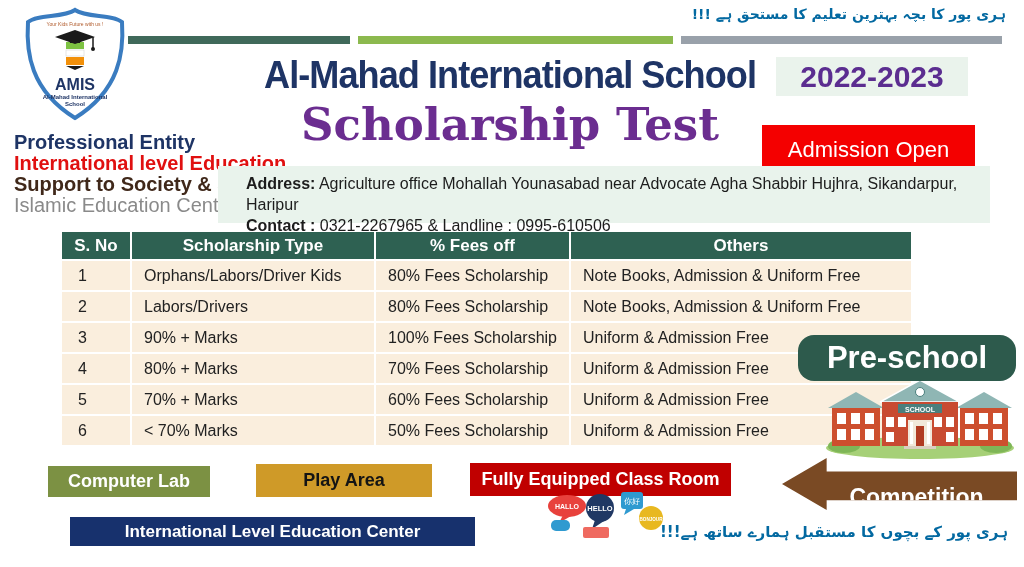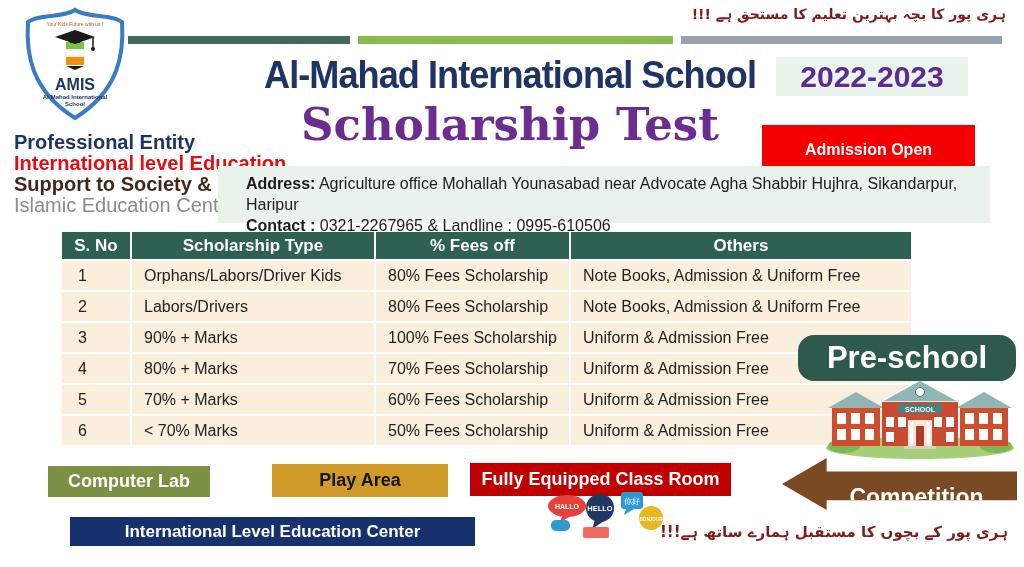--- a/index.html
+++ b/index.html
@@ -6,39 +6,39 @@
   #canvas{position:relative;width:1024px;height:567px;background:#ffffff;overflow:hidden;
           font-family:"Liberation Sans",sans-serif;}
 
   
   .bar{position:absolute;top:36px;height:8px;}
   .bar.dark{left:128px;width:222px;background:#40695a;}
   .bar.light{left:358px;width:315px;background:#8cb94e;}
   .bar.gray{left:681px;width:321px;background:#99a1aa;}
 
   
-  .urdu{direction:rtl;font-weight:bold;color:#7f1d1d;font-family:"DejaVu Sans",sans-serif;}
+  .urdu{direction:rtl;font-weight:bold;color:#0369a1;font-family:"DejaVu Sans",sans-serif;}
   #urdu-top{position:absolute;top:6px;right:18px;font-size:14px;}
   #urdu-bottom{position:absolute;top:523px;right:16px;font-size:15px;}
 
   
   #logo{position:absolute;left:18px;top:6px;width:114px;height:118px;}
   
   #features{position:absolute;left:14px;top:132px;line-height:21px;font-size:20px;font-weight:600;}
   .f1{color:#1e3465;} .f2{color:#e01010;} .f3{color:#40281a;} .f4{color:#8a8a8a;font-weight:500;}
 
   
   #school-name{position:absolute;left:250px;top:54px;width:520px;text-align:center;
     font-size:38px;font-weight:800;color:#1e3465;letter-spacing:-1px;transform:scaleX(.95);}
   #event-title{position:absolute;left:250px;top:98px;width:520px;text-align:center;
     font-family:"DejaVu Serif",serif;font-size:45px;font-weight:bold;color:#6b2d90;}
   #session-box{position:absolute;left:776px;top:57px;width:192px;height:39px;background:#eaf3ec;
     display:flex;align-items:center;justify-content:center;font-size:30px;font-weight:800;color:#5b2d90;}
   #admission-badge{position:absolute;left:762px;top:125px;width:213px;height:50px;background:#f40000;
-    display:flex;align-items:center;justify-content:center;font-size:16px;font-weight:700;color:#fff;}
+    display:flex;align-items:center;justify-content:center;font-size:22px;font-weight:400;color:#fff;}
 
   
   #address-box{position:absolute;left:218px;top:166px;width:772px;height:57px;background:#e9f3ec;
     padding:7px 28px;box-sizing:border-box;font-size:16px;color:#1c1c1c;line-height:21px;}
   #address-box b{font-weight:800;}
 
   
   #sch-table{position:absolute;left:62px;top:232px;width:843px;background:#fff;
     display:grid;grid-template-columns:68px 242px 193px 340px;grid-auto-rows:auto;gap:2px;}
   .th{background:#2e6152;color:#fff;font-weight:800;font-size:17px;height:27px;
@@ -50,21 +50,21 @@
   
   #preschool-badge{position:absolute;left:798px;top:335px;width:218px;height:46px;background:#2d5a4c;
     border-radius:16px;display:flex;align-items:center;justify-content:center;
     color:#fff;font-weight:800;font-size:31px;z-index:5;}
   #school-art{position:absolute;left:824px;top:376px;width:192px;height:84px;z-index:4;}
 
   
   .banner{position:absolute;display:flex;align-items:center;justify-content:center;
     font-weight:800;box-sizing:border-box;}
   #computer-lab{left:48px;top:466px;width:162px;height:31px;background:#7c9143;color:#fff;font-size:18px;}
-  #play-area{left:272px;top:464px;width:176px;height:33px;background:#cf9a28;color:#141414;font-size:18px;}
+  #play-area{left:256px;top:464px;width:176px;height:33px;background:#cf9a28;color:#141414;font-size:18px;}
   #classroom{left:470px;top:463px;width:261px;height:33px;background:#c00000;color:#fff;font-size:18px;}
   #intl-center{left:70px;top:517px;width:405px;height:29px;background:#17316d;color:#fff;font-size:17px;}
 
   #competition{position:absolute;left:782px;top:457px;width:235px;height:54px;background:#7a4a24;
     clip-path:polygon(0 50%,19% 2%,19% 27%,100% 27%,100% 80%,19% 80%,19% 98%);
     display:flex;align-items:flex-end;justify-content:center;}
   #competition span{color:#fff;font-weight:800;font-size:23px;margin-left:34px;}
 
   
   #languages{position:absolute;left:540px;top:490px;width:132px;text-align:center;}

